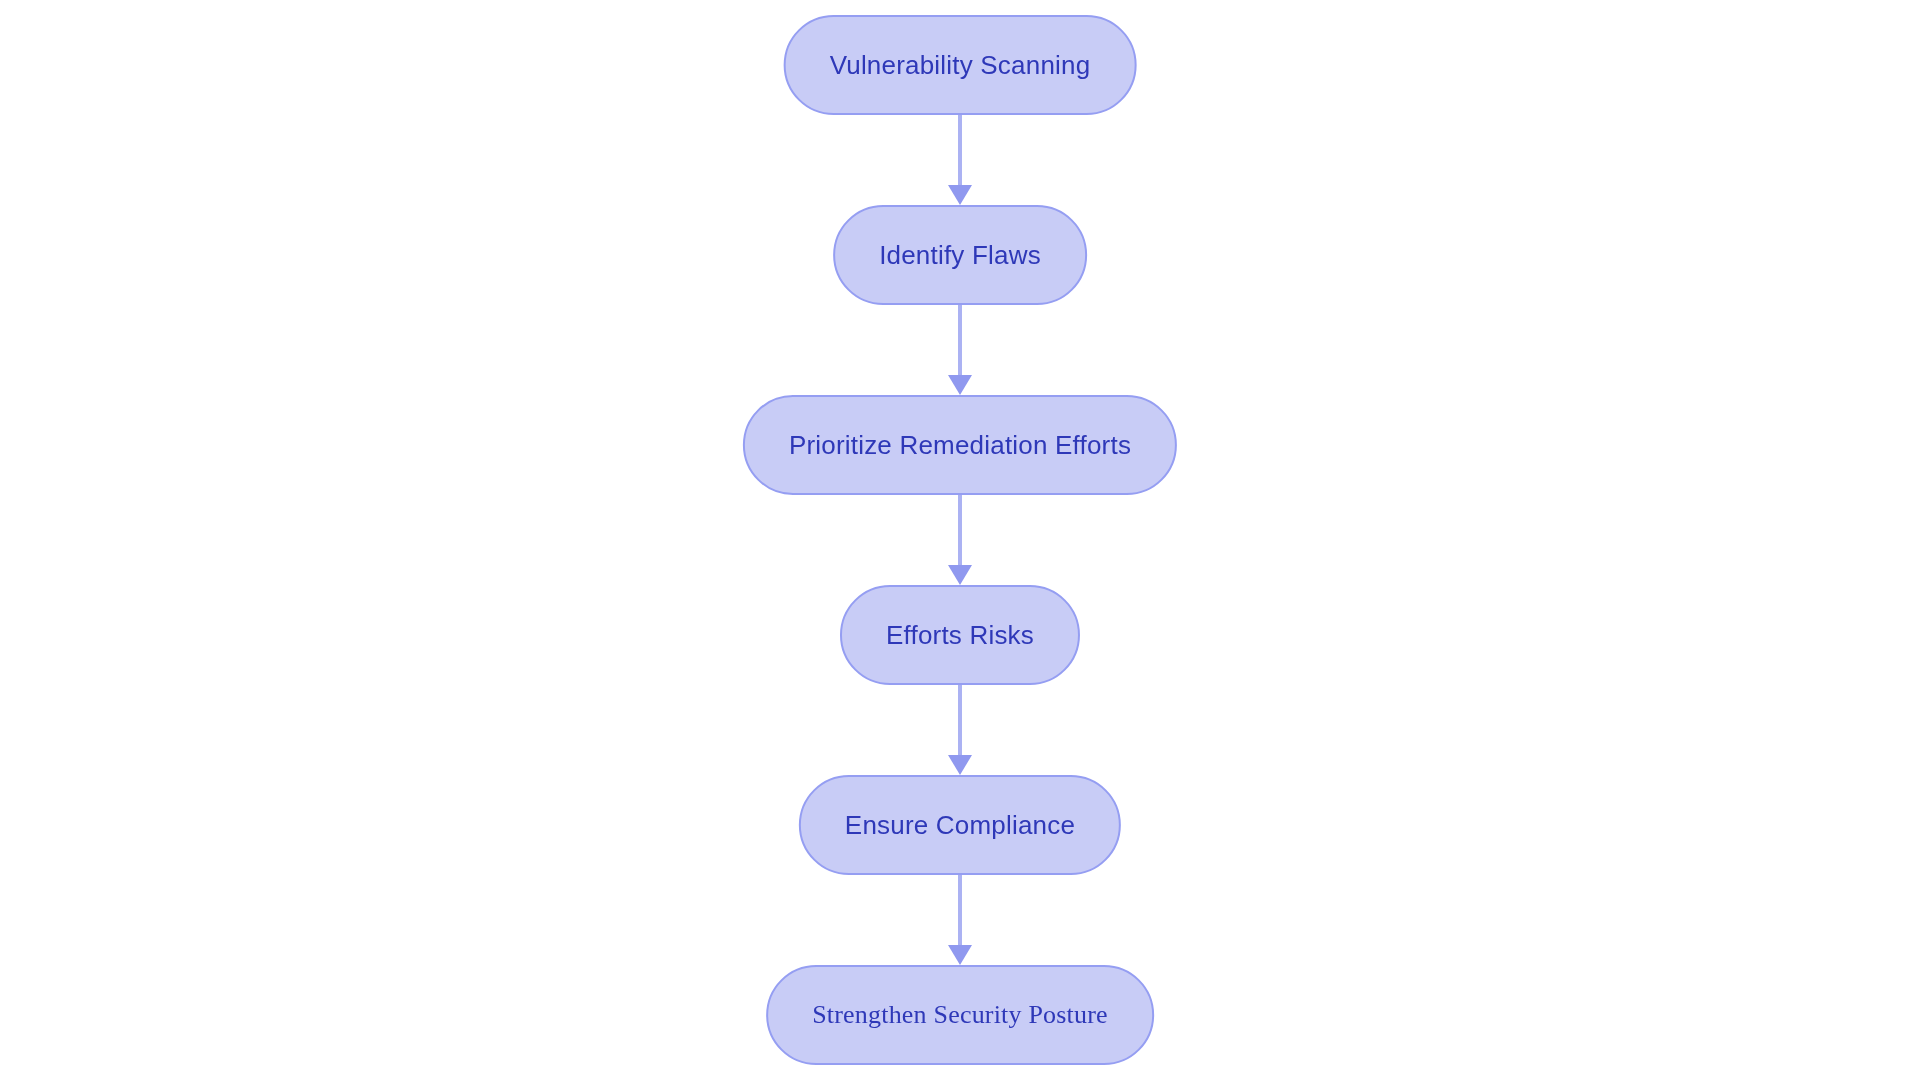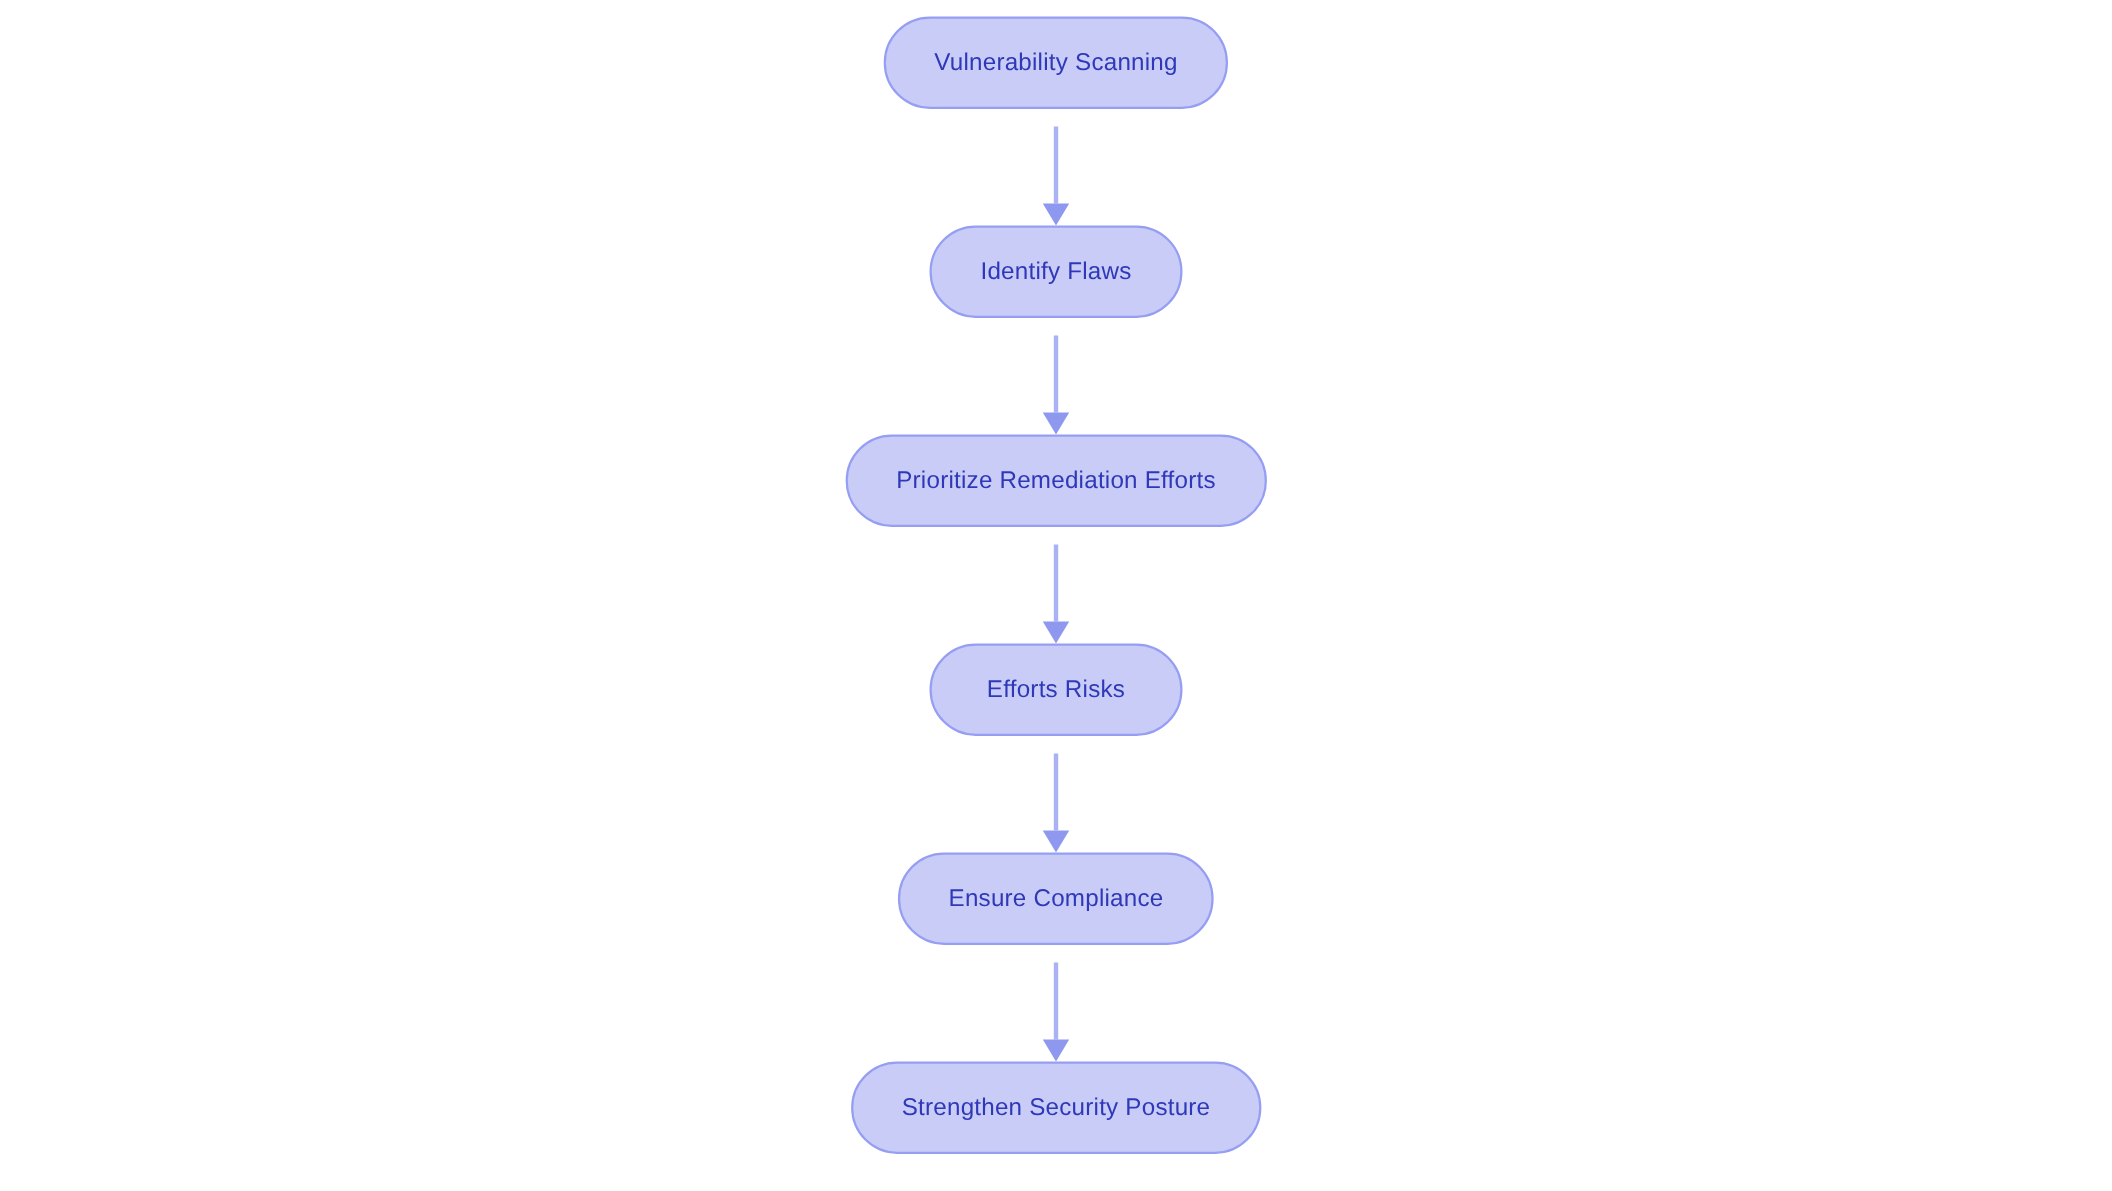--- a/index.html
+++ b/index.html
@@ -13,31 +13,31 @@
     position: relative;
     width: 1920px;
     height: 1083px;
     background: var(--background, #ffffff);
     overflow: hidden;
   }
   .flow-node {
     position: absolute;
     left: 50%;
     transform: translateX(-50%);
-    height: 84px;
+    height: 100px;
     min-width: 230px;
     padding: 0 44px;
     display: flex;
     align-items: center;
     justify-content: center;
     background: var(--node-fill, #c8ccf6);
     border: 2px solid var(--node-border, #959ef2);
     border-radius: 50px;
     color: var(--node-text, #2e38b8);
-    font-size: 22px;
+    font-size: 26px;
     letter-spacing: 0.2px;
     white-space: nowrap;
   }
   .flow-arrow {
     position: absolute;
     left: 50%;
     transform: translateX(-50%);
     width: 24px;
     height: 90px;
     display: flex;
@@ -55,21 +55,21 @@
     border-left: 12px solid transparent;
     border-right: 12px solid transparent;
     border-top: 20px solid var(--arrow-head, #8f98ef);
   }
   
   .pos-node-0 { top: 15px; }
   .pos-node-1 { top: 205px; }
   .pos-node-2 { top: 395px; align-items: center; }
   .pos-node-3 { top: 585px; }
   .pos-node-4 { top: 775px; justify-content: center; }
-  .pos-node-5 { top: 965px; }
+  .pos-node-5 { top: 965px; font-family: Liberation Serif, serif; }
   .pos-arrow-0 { top: 115px; }
   .pos-arrow-1 { top: 305px; }
   .pos-arrow-2 { top: 495px; }
   .pos-arrow-3 { top: 685px; }
   .pos-arrow-4 { top: 875px; }
 </style>
 </head>
 <body>
 
 <div class="canvas">

